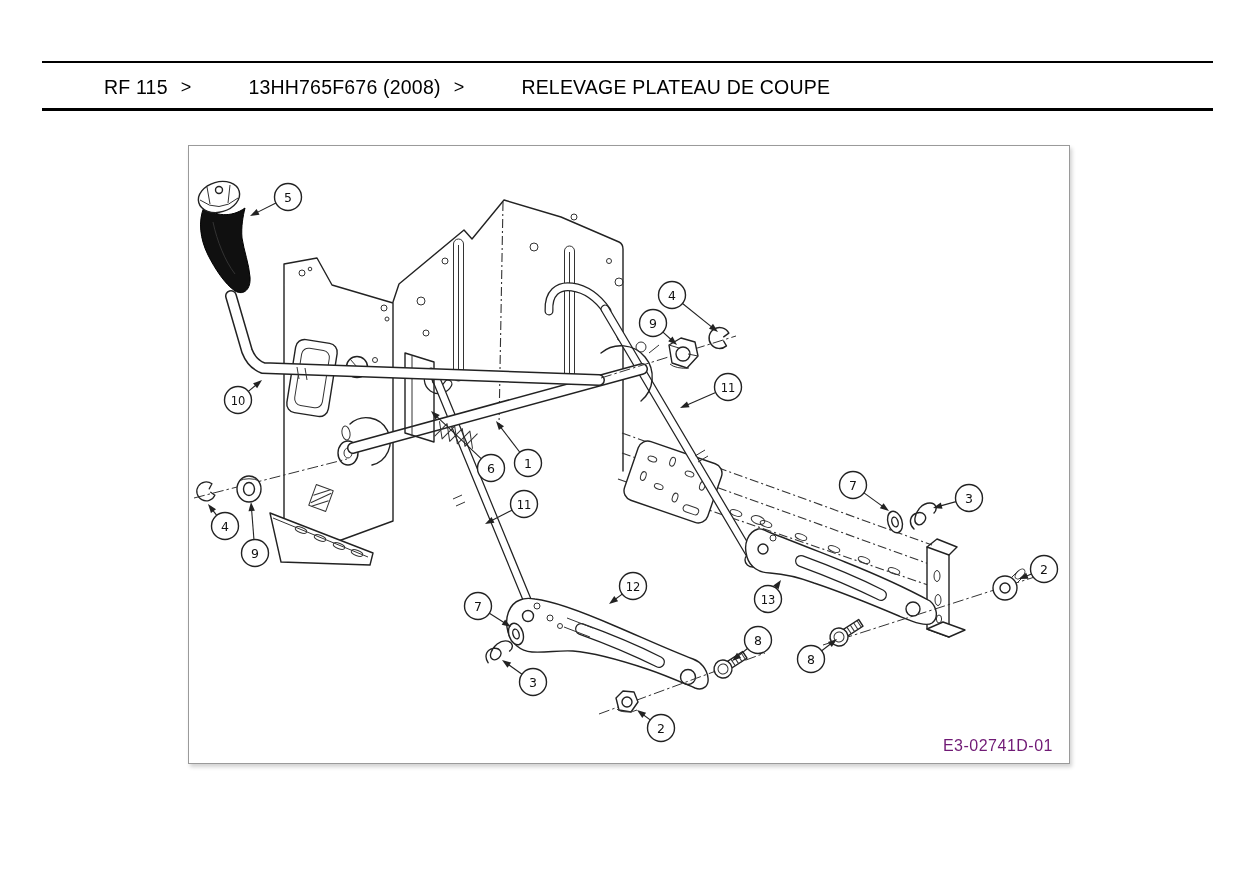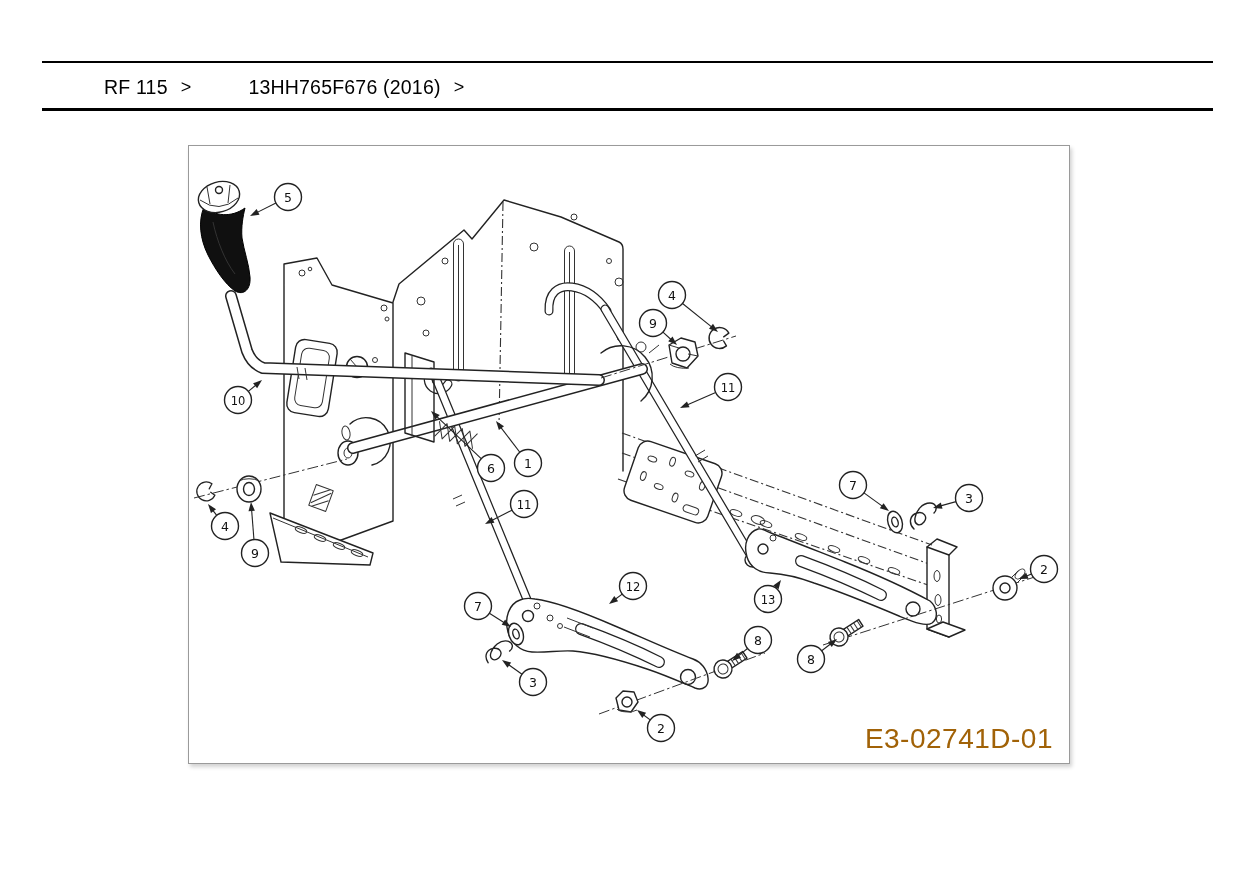--- a/index.html
+++ b/index.html
@@ -14,22 +14,22 @@
               display:flex;align-items:center;font-size:19.5px;letter-spacing:.2px;
               white-space:nowrap;}
   .breadcrumb .crumb{cursor:pointer;margin-left:44px;}
   .breadcrumb .sep{margin:0 13px;font-size:18px;}
 
   
   .diagram-box{position:absolute;left:188px;top:145px;width:880px;height:617px;
                background:#fff;border:1px solid #9a9a9a;
                box-shadow:2px 3px 4px rgba(0,0,0,.18);}
   .diagram-box svg{position:absolute;left:0;top:0;}
-  .diagram-code{position:absolute;right:16px;bottom:8px;font-size:28px;
-                color:#a16207;letter-spacing:.5px;}
+  .diagram-code{position:absolute;right:16px;bottom:8px;font-size:16px;
+                color:#701a75;letter-spacing:.5px;}
 
   
   .ln{fill:none;stroke:#222;stroke-width:1.4;stroke-linejoin:round;stroke-linecap:round;}
   .thin{fill:none;stroke:#333;stroke-width:1;stroke-linejoin:round;}
   .wf{fill:#fff;stroke:#222;stroke-width:1.4;stroke-linejoin:round;}
   .phantom{fill:none;stroke:#333;stroke-width:1.1;stroke-dasharray:9 3 2 3;}
   .axis{fill:none;stroke:#333;stroke-width:1;stroke-dasharray:11 3 2.5 3;}
   .pipe-o{fill:none;stroke:#222;stroke-width:12;stroke-linecap:round;}
   .pipe-i{fill:none;stroke:#fff;stroke-width:9;stroke-linecap:round;}
   .pipe2-o{fill:none;stroke:#222;stroke-width:9;stroke-linecap:round;}
@@ -41,22 +41,23 @@
   .leader{stroke:#222;stroke-width:1.1;fill:none;}
   .arrowhead{fill:#222;stroke:none;}
 </style>
 </head>
 <body>
 
 <div class="rule rule-top"></div>
 <nav class="breadcrumb" id="breadcrumb">
     <span class="crumb">RF 115</span>
     <span class="sep">&gt;</span>
-    <span class="crumb">13HH765F676 (2016)</span>
+    <span class="crumb">13HH765F676 (2008)</span>
     <span class="sep">&gt;</span>
+    <span class="crumb">RELEVAGE PLATEAU DE COUPE</span>
   </nav>
 <div class="rule rule-bottom"></div>
 
 <div class="diagram-box">
   <svg id="diagram" width="880" height="617" viewBox="188 145 880 617">
 
     <g>
       <path class="ln" d="M 392,301 L 398,283 L 463,229 L 471,238 L 503,199 L 560,216 L 618,241 Q 622,243 622,248 L 622,470"></path>
       <path class="phantom" d="M 502,201 L 498,425"></path>
       <rect class="thin" x="452.5" y="238" width="10" height="142" rx="5"></rect>

